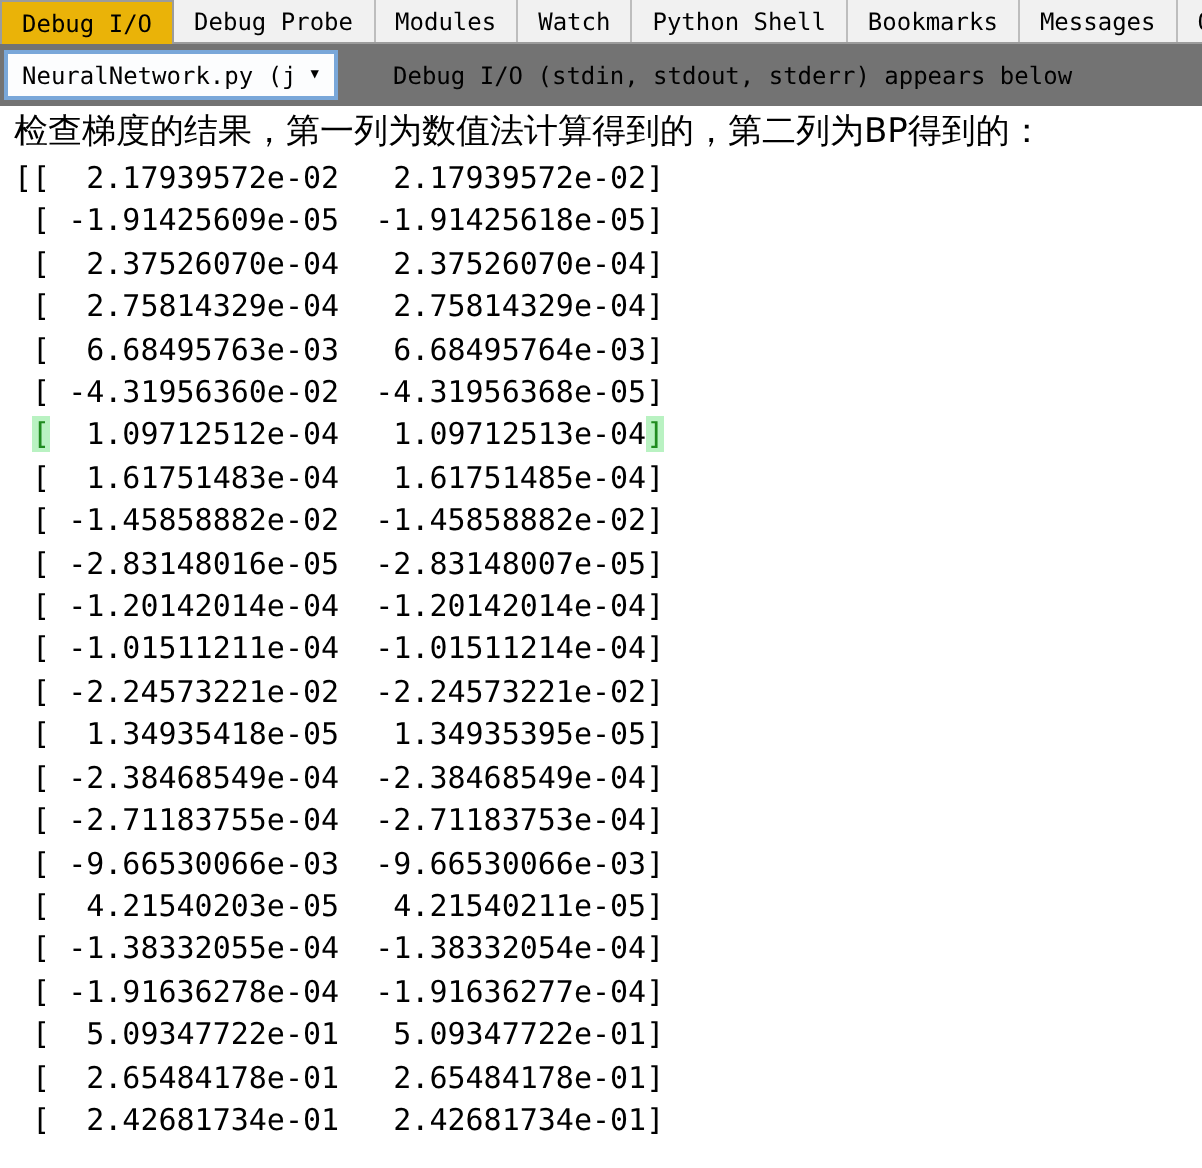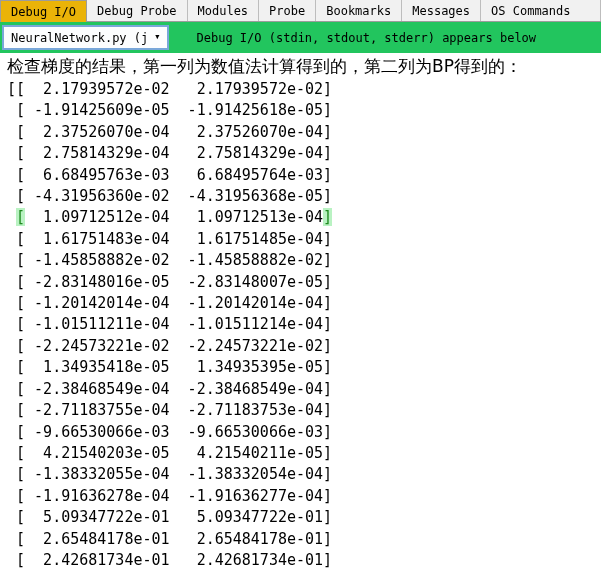--- a/index.html
+++ b/index.html
@@ -24,21 +24,21 @@
     background:#f1f1f1;border-right:1px solid #bdbdbd;cursor:default;
   }
   .tab:last-child{flex:1 0 auto;}
   .tab.active{
     height:22px;background:#eab308;z-index:3;
     border:1px solid #9c9c9c;border-bottom:none;
   }
   
   .toolbar{
     position:absolute;top:22px;left:0;width:601px;height:31px;
-    display:flex;align-items:center;background:#22c55e;
+    display:flex;align-items:center;background:#737373;
   }
   .dropdown{
     margin-left:2px;height:25px;box-sizing:border-box;
     border:2px solid var(--dd-border,#79a7d9);background:#fcfdfe;
     display:flex;align-items:center;gap:7px;padding:0 7px;
     font:12px "DejaVu Sans Mono","Liberation Mono",monospace;color:#000;cursor:default;
   }
   .dd-arrow{font-size:7px;line-height:1;color:#000;}
   .caption{
     margin-left:28px;
@@ -63,21 +63,22 @@
 </style>
 </head>
 <body>
 
 <div class="tabbar">
   <div class="tabline"></div>
 
 <div class="tab active">Debug I/O</div>
     <div class="tab">Debug Probe</div>
     <div class="tab">Modules</div>
-    <div class="tab">Probe</div>
+    <div class="tab">Watch</div>
+    <div class="tab">Python Shell</div>
     <div class="tab">Bookmarks</div>
     <div class="tab">Messages</div>
     <div class="tab">OS Commands</div>
   </div>
 
 <div class="toolbar">
   <div class="dropdown">
     <span>NeuralNetwork.py (j</span>
     <span class="dd-arrow">▼</span>
   </div>

